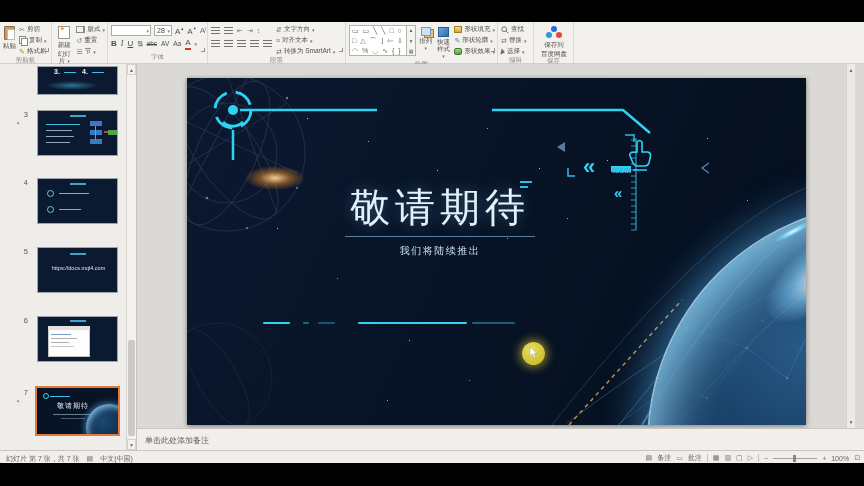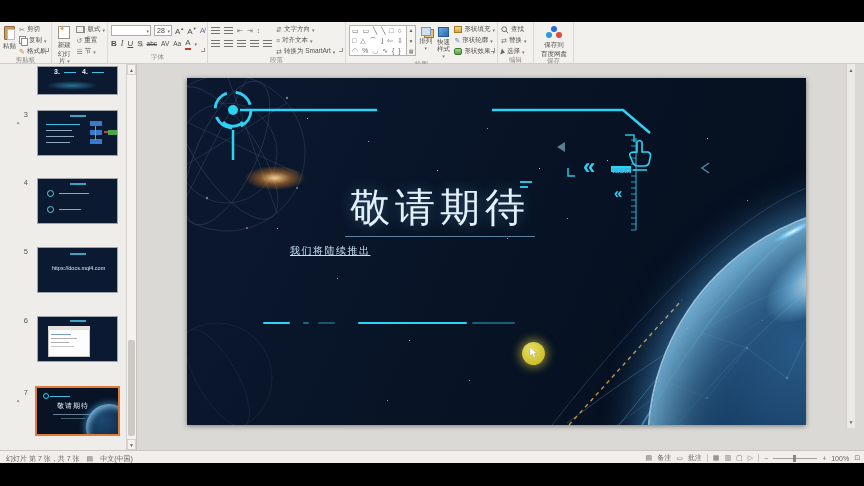--- a/index.html
+++ b/index.html
@@ -76,21 +76,21 @@
     background:radial-gradient(circle at 32% 30%, rgba(60,130,190,.65) 0%, #0d2c4e 42%, #071a33 70%, #051124 100%);
     border:2px solid rgba(190,235,255,.75);
     box-shadow:0 0 38px 9px rgba(85,185,255,.5), inset 18px 24px 55px -8px rgba(150,222,255,.85); }
   .planet-glow { position:absolute; left:568px; top:165px; width:135px; height:62px; transform:rotate(-38deg); border-radius:50%;
     background:radial-gradient(ellipse,rgba(235,250,255,.95) 0%,rgba(140,215,255,.5) 42%,transparent 72%); }
   .streak { position:absolute; left:585px; top:150px; width:42px; height:7px; transform:rotate(-28deg); border-radius:50%;
     background:radial-gradient(ellipse,#eafaff 0%,rgba(120,210,255,.65) 45%,transparent 78%); }
   .hud { position:absolute; left:0; top:0; }
   .slide-title { position:absolute; left:128px; top:102px; width:250px; text-align:center; font-size:40px; letter-spacing:5px; color:#e4f1fb; text-shadow:0 0 14px rgba(120,200,255,.35); white-space:nowrap; }
   .title-divider { position:absolute; left:158px; top:158px; width:190px; height:1px; background:#5b7f9e; }
-  .slide-sub { position:absolute; left:103px; width:300px; text-align:left; color:#c8e2f2; letter-spacing:1.5px; white-space:nowrap;text-decoration:underline; }
+  .slide-sub { position:absolute; left:103px; width:300px; text-align:center; color:#c8e2f2; letter-spacing:1.5px; white-space:nowrap; }
   .sub1 { top:166px; font-size:10px; }
   .sub2 { top:178px; font-size:10.5px; }
   .chev { position:absolute; color:#2dd3f5; font-weight:bold; line-height:1; }
   .dash-row span { position:absolute; top:244px; height:2px; background:#2dd3f5; border-radius:1px; }
   .cursor-hl { position:absolute; left:335px; top:264px; width:23px; height:23px; border-radius:50%;
     background:radial-gradient(circle at 40% 32%,#e9df62,#ccbe2c 72%); box-shadow:0 0 9px 3px rgba(208,192,60,.55); }
 
   
   .main-scroll { position:absolute; right:0; top:0; width:9px; height:364px; background:#eceae6; border-left:1px solid #d5d2cd; }
   .main-scroll .arr { position:absolute; left:0; width:8px; height:10px; font-size:5px; color:#6a6862; text-align:center; line-height:10px; }
@@ -497,20 +497,23 @@
           </svg>
         </div>
       </div>
 
       <div class="main-scroll">
         <div class="arr" style="top:1px">▲</div>
         <div class="arr" style="bottom:1px">▼</div>
       </div>
     </div>
 
+    <div class="notes">
+      <div class="notes-text">单击此处添加备注</div>
+    </div>
   </div>
 
   <div class="status">
     <div class="lft">
       <span>幻灯片 第 7 张，共 7 张</span>
       <span class="sicon">▤</span>
       <span>中文(中国)</span>
     </div>
     <div class="rgt">
       <span class="sicon">▤</span>

